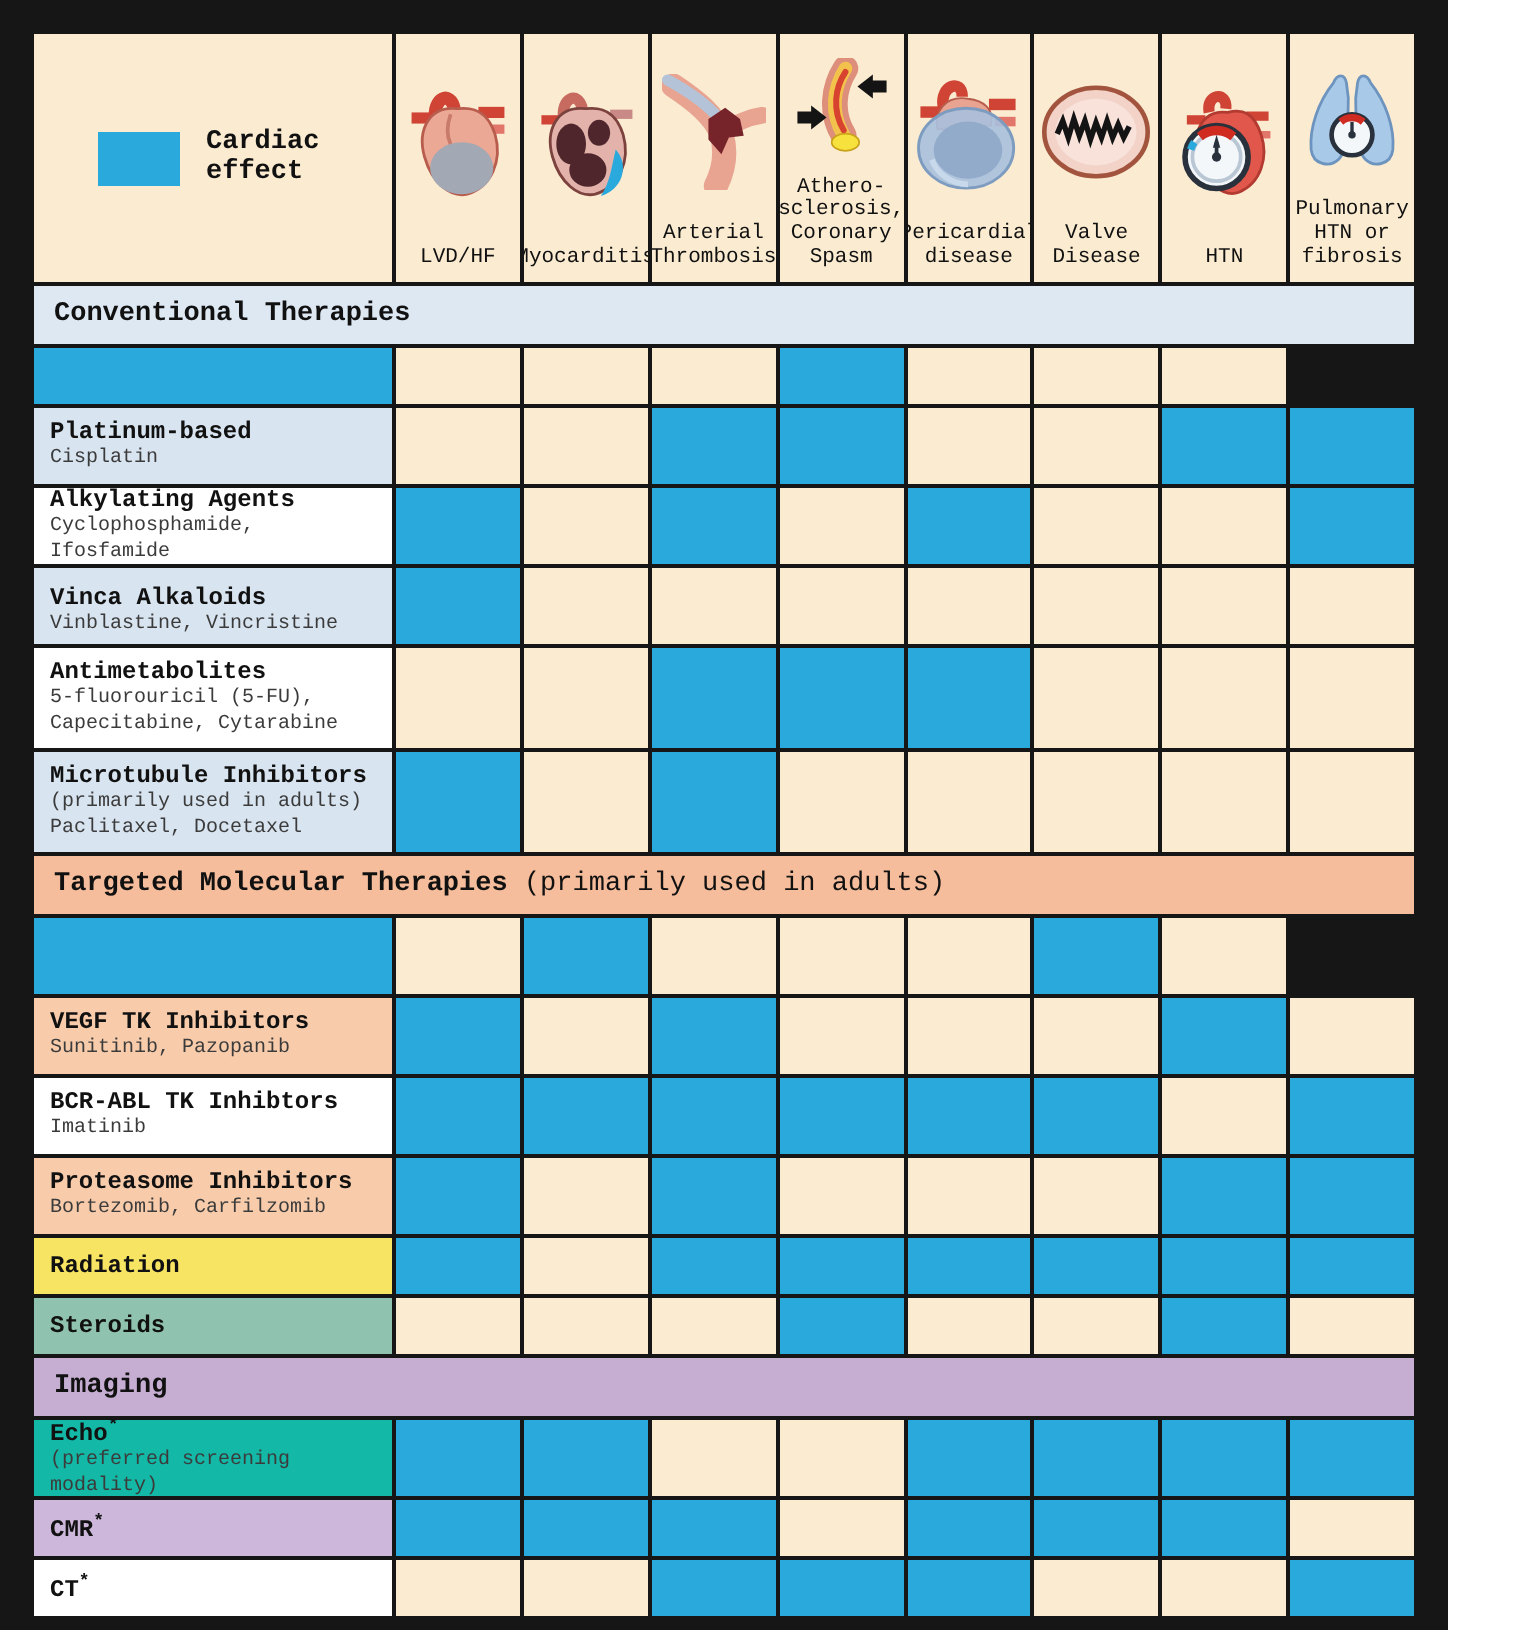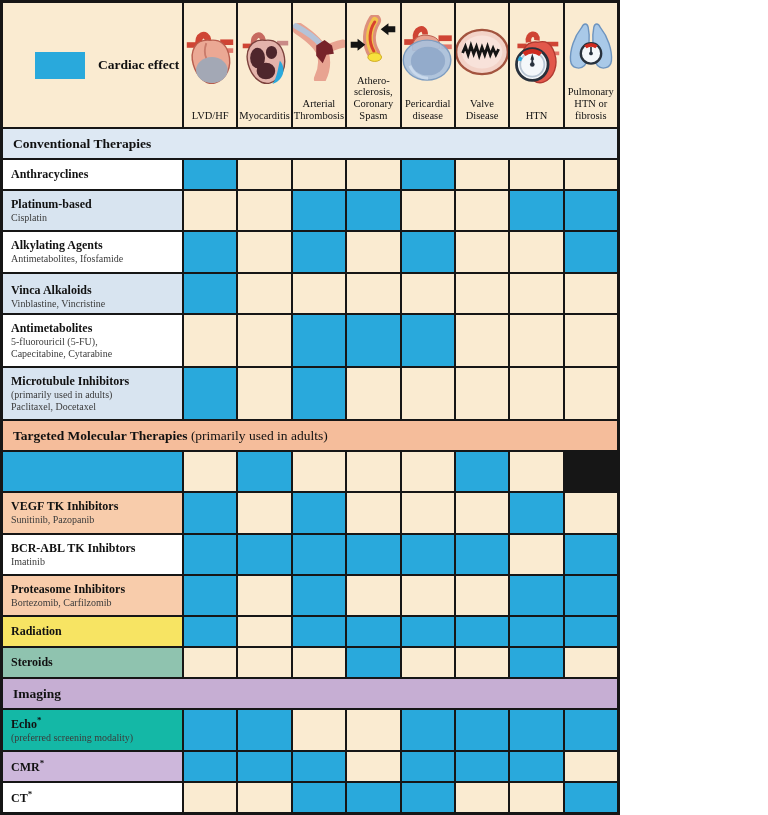--- a/index.html
+++ b/index.html
@@ -1,20 +1,20 @@
 <!DOCTYPE html>
 <html style="--off: #FAEBD1;"><head>
 <meta charset="utf-8">
 <style>
   html,body{margin:0;padding:0;background:#ffffff;}
   .figure{
-    width:620px;height:815px;box-sizing:border-box;
-    background:#161616;padding:3px;
+    width:724px;height:815px;box-sizing:border-box;
+    background:#161616;padding:17px;
     display:flex;flex-direction:column;gap:2px;
-    font-family:Liberation Serif, serif;
+    font-family:Liberation Mono, monospace;
     color:#111;
   }
   .grid-row{display:grid;grid-template-columns:179px repeat(8,1fr);gap:2px;background:#161616;}
   .header-row{flex:0 0 124px;}
   .cell{background:var(--off,#FAEBD1);overflow:hidden;}
   
   .legend-cell{display:flex;align-items:center;gap:13px;padding-left:32px;}
   .legend-swatch{width:50px;height:27px;display:inline-block;}
   .legend-label{font-weight:bold;font-size:13.5px;}
   .col-head{display:flex;flex-direction:column;align-items:center;justify-content:flex-end;padding:3px 1px 5px;}
@@ -156,23 +156,20 @@
           </svg>
         </span>
         <span class="col-label">Pulmonary
 HTN or
 fibrosis</span>
       </div>
     </div>
   <div id="rows-host" style="display:contents"><div class="section-row" style="background: rgb(221, 232, 243);">
         <span class="sec-title">Conventional Therapies</span>
       </div><div class="grid-row data-row" style="min-height: 28px;">
-        <div class="cell label-cell" style="background: rgb(255, 255, 255);">
-          <div class="row-title">Anthracyclines</div>
-        </div>
         <div class="cell effect-cell" style="background: rgb(41, 169, 220);"></div>
         <div class="cell effect-cell" style="background: rgb(250, 235, 209);"></div>
         <div class="cell effect-cell" style="background: rgb(250, 235, 209);"></div>
         <div class="cell effect-cell" style="background: rgb(250, 235, 209);"></div>
         <div class="cell effect-cell" style="background: rgb(41, 169, 220);"></div>
         <div class="cell effect-cell" style="background: rgb(250, 235, 209);"></div>
         <div class="cell effect-cell" style="background: rgb(250, 235, 209);"></div>
         <div class="cell effect-cell" style="background: rgb(250, 235, 209);"></div>
       </div><div class="grid-row data-row" style="min-height: 38px;">
         <div class="cell label-cell" style="background: rgb(216, 228, 240);">
@@ -183,21 +180,21 @@
         <div class="cell effect-cell" style="background: rgb(250, 235, 209);"></div>
         <div class="cell effect-cell" style="background: rgb(41, 169, 220);"></div>
         <div class="cell effect-cell" style="background: rgb(41, 169, 220);"></div>
         <div class="cell effect-cell" style="background: rgb(250, 235, 209);"></div>
         <div class="cell effect-cell" style="background: rgb(250, 235, 209);"></div>
         <div class="cell effect-cell" style="background: rgb(41, 169, 220);"></div>
         <div class="cell effect-cell" style="background: rgb(41, 169, 220);"></div>
       </div><div class="grid-row data-row" style="min-height: 38px;">
         <div class="cell label-cell" style="background: rgb(255, 255, 255);">
           <div class="row-title">Alkylating Agents</div>
-          <div class="row-sub">Antimetabolites, Ifosfamide</div>
+          <div class="row-sub">Cyclophosphamide, Ifosfamide</div>
         </div>
         <div class="cell effect-cell" style="background: rgb(41, 169, 220);"></div>
         <div class="cell effect-cell" style="background: rgb(250, 235, 209);"></div>
         <div class="cell effect-cell" style="background: rgb(41, 169, 220);"></div>
         <div class="cell effect-cell" style="background: rgb(250, 235, 209);"></div>
         <div class="cell effect-cell" style="background: rgb(41, 169, 220);"></div>
         <div class="cell effect-cell" style="background: rgb(250, 235, 209);"></div>
         <div class="cell effect-cell" style="background: rgb(250, 235, 209);"></div>
         <div class="cell effect-cell" style="background: rgb(41, 169, 220);"></div>
       </div><div class="grid-row data-row" style="min-height: 38px;">

